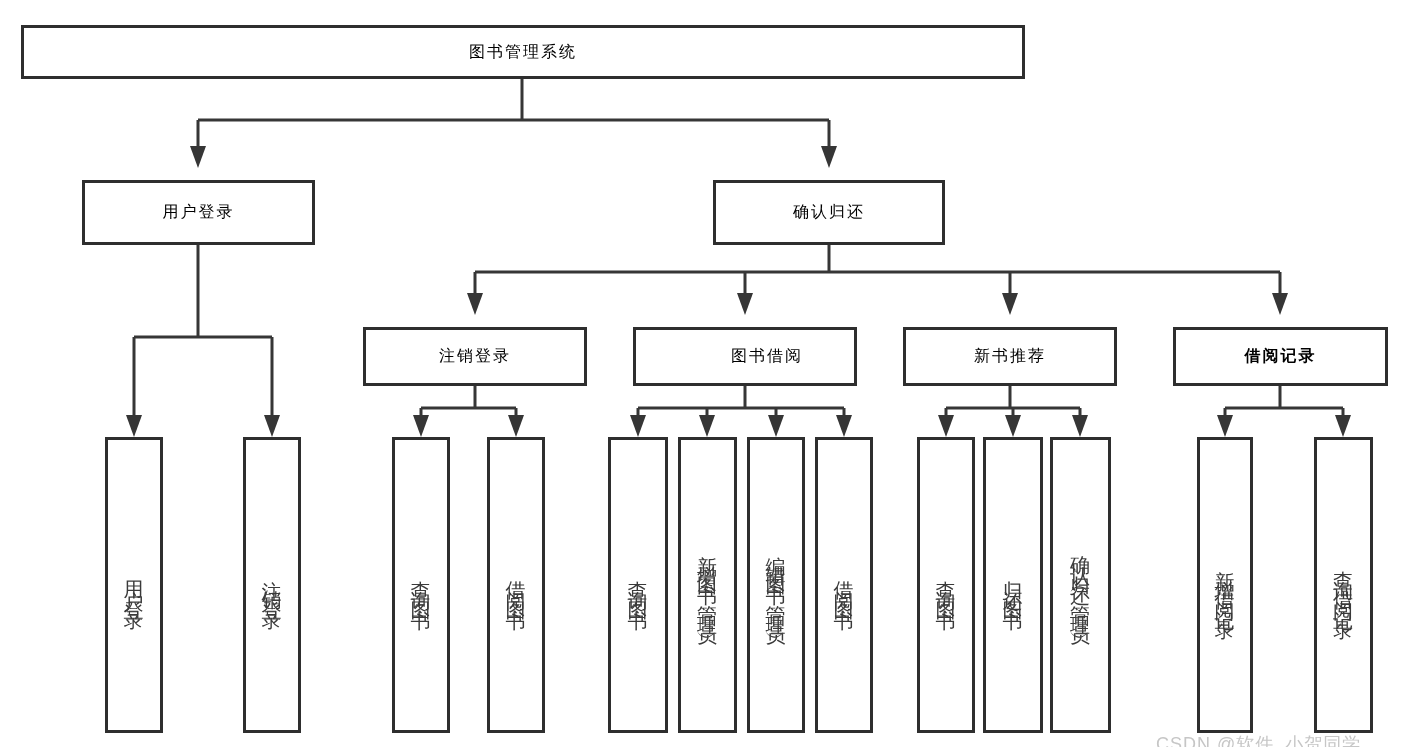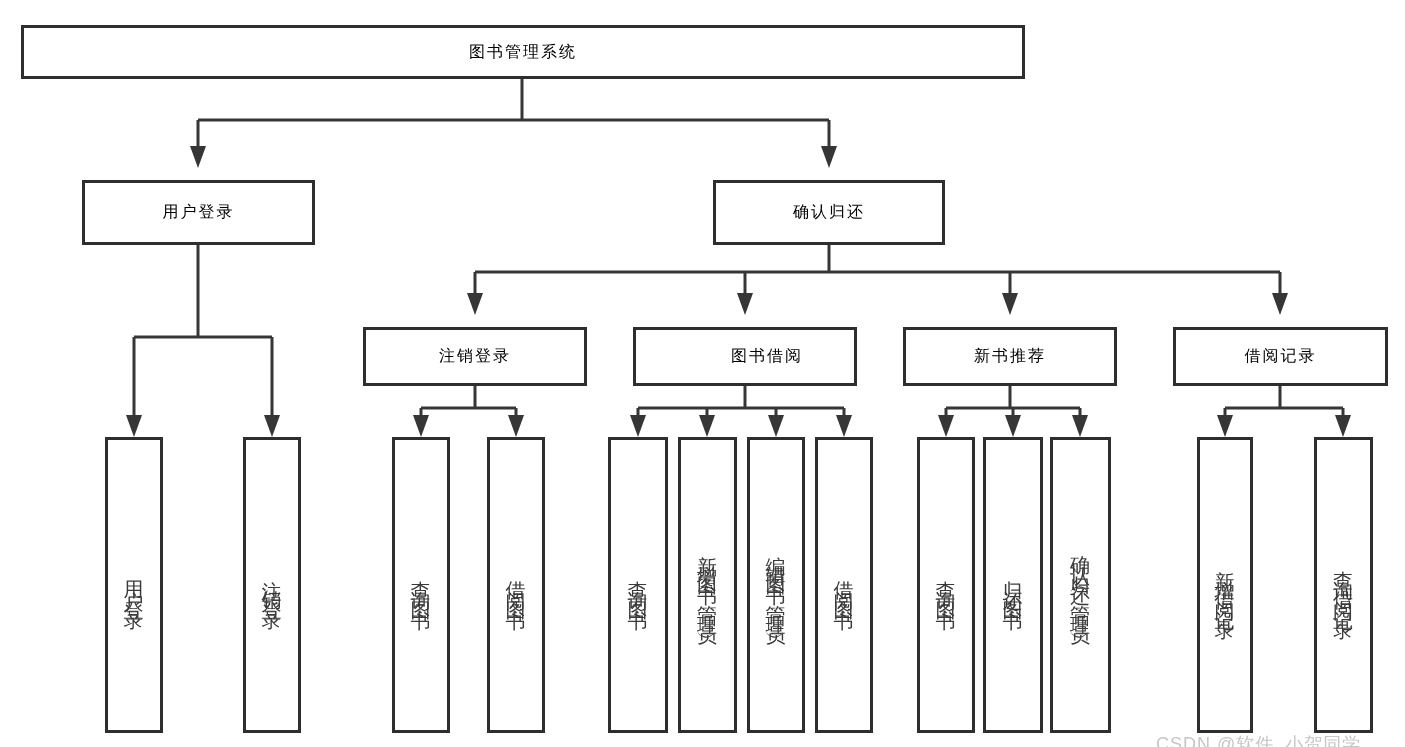--- a/index.html
+++ b/index.html
@@ -120,21 +120,21 @@
   </svg>
 
   <div class="hbox" style="left:21px; top:13px; width:1004px; height:54px;">图书管理系统</div>
 
   <div class="hbox" style="left:82px; top:168px; width:233px; height:65px;">用户登录</div>
   <div class="hbox" style="left:713px; top:168px; width:232px; height:65px;">确认归还</div>
 
   <div class="hbox" style="left:363px; top:315px; width:224px; height:59px;">注销登录</div>
   <div class="hbox" style="left:633px; top:315px; width:224px; height:59px;padding-left:44px;">图书借阅</div>
   <div class="hbox" style="left:903px; top:315px; width:214px; height:59px;">新书推荐</div>
-  <div class="hbox" style="left:1173px; top:315px; width:215px; height:59px;">借阅记录</div>
+  <div class="hbox" style="left:1173px; top:315px; width:215px; height:59px;font-weight:bold;">借阅记录</div>
 
   <div class="vbox" style="left:105px; width:58px;">
     <span class="vlabel">用户登录</span>
   </div>
   <div class="vbox" style="left:243px; width:58px;">
     <span class="vlabel">注销登录</span>
   </div>
 
   <div class="vbox" style="left:392px; width:58px;">
     <span class="vlabel">查询图书</span>

